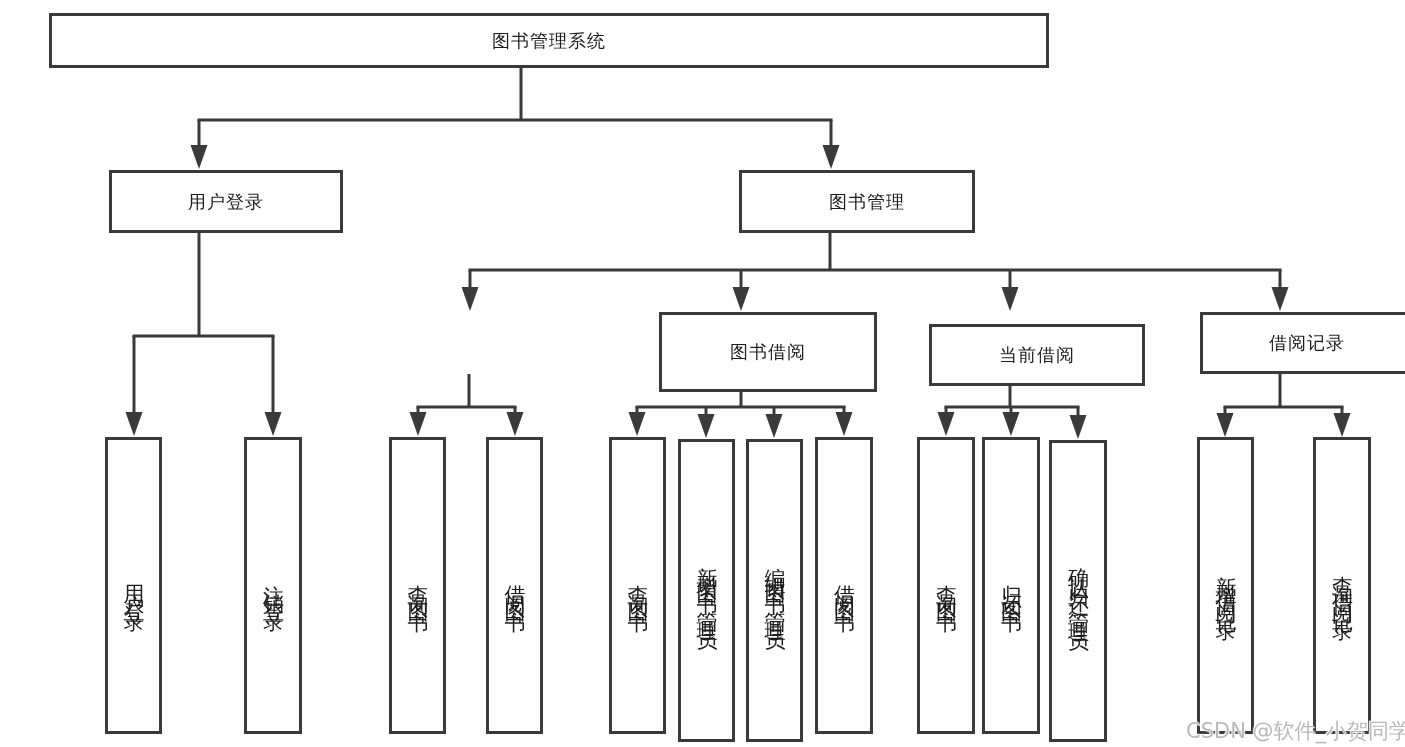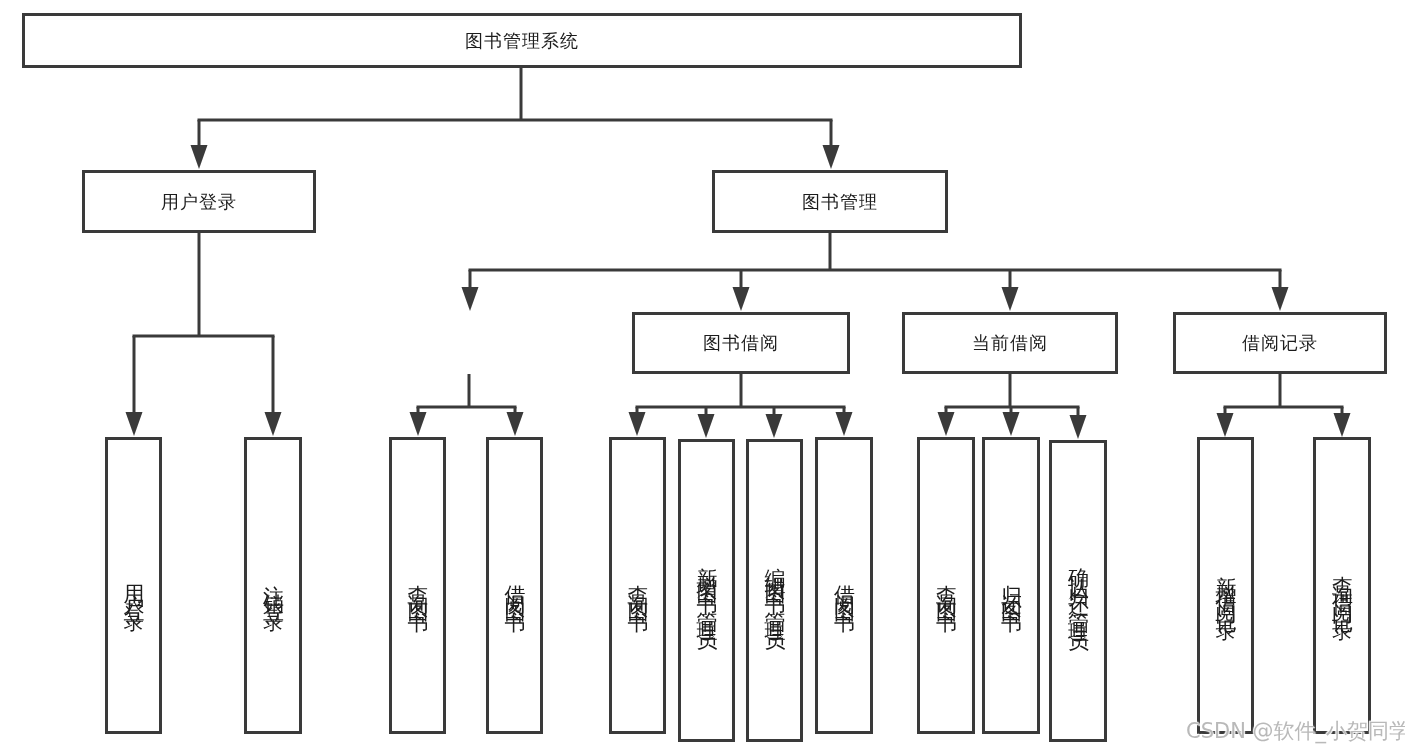--- a/index.html
+++ b/index.html
@@ -35,20 +35,21 @@
     background: var(--box-bg, #ffffff);
     color: var(--text, #1c1c1c);
     display: flex;
     align-items: center;
     justify-content: center;
   }
   .node.h {
     font-size: 18px;
     letter-spacing: 1px;
     white-space: nowrap;
+    margin-left: 27px;
   }
   .node.v span {
     writing-mode: vertical-lr;
     text-orientation: mixed;
     font-size: 21px;
     letter-spacing: 9px;
     line-height: 1.1;
   }
   .watermark {
     position: absolute;
@@ -132,24 +133,24 @@
     <span>图书管理系统</span>
   </div>
 
   <div class="node h" style="left:82px; top:170px; width:234px; height:63px;">
     <span>用户登录</span>
   </div>
   <div class="node h" style="left:712px; top:170px; width:236px; height:63px;padding-left:20px;">
     <span>图书管理</span>
   </div>
 
-  <div class="node h" style="left:632px; top:312px; width:218px; height:62px;">
+  <div class="node h" style="left:632px; top:312px; width:218px; height:80px;">
     <span>图书借阅</span>
   </div>
-  <div class="node h" style="left:902px; top:312px; width:216px; height:62px;">
+  <div class="node h" style="left:902px; top:324px; width:216px; height:62px;">
     <span>当前借阅</span>
   </div>
   <div class="node h" style="left:1173px; top:312px; width:214px; height:62px;">
     <span>借阅记录</span>
   </div>
 
   <div class="node v" style="left:105px; top:437px; width:57px; height:297px;">
     <span>用户登录</span>
   </div>
   <div class="node v" style="left:244px; top:437px; width:58px; height:297px;">

